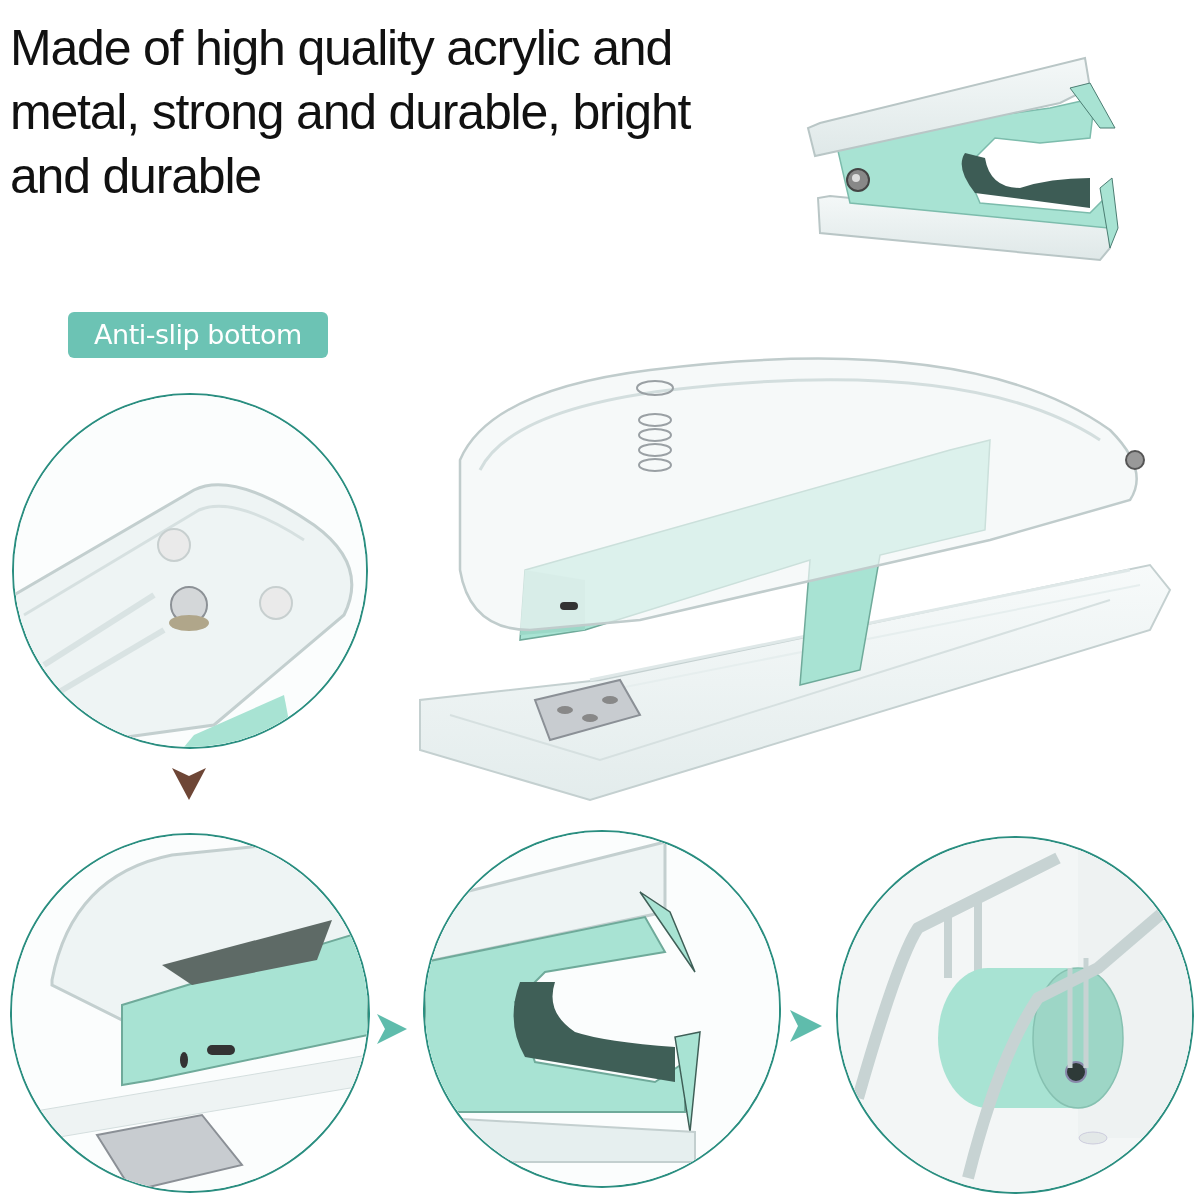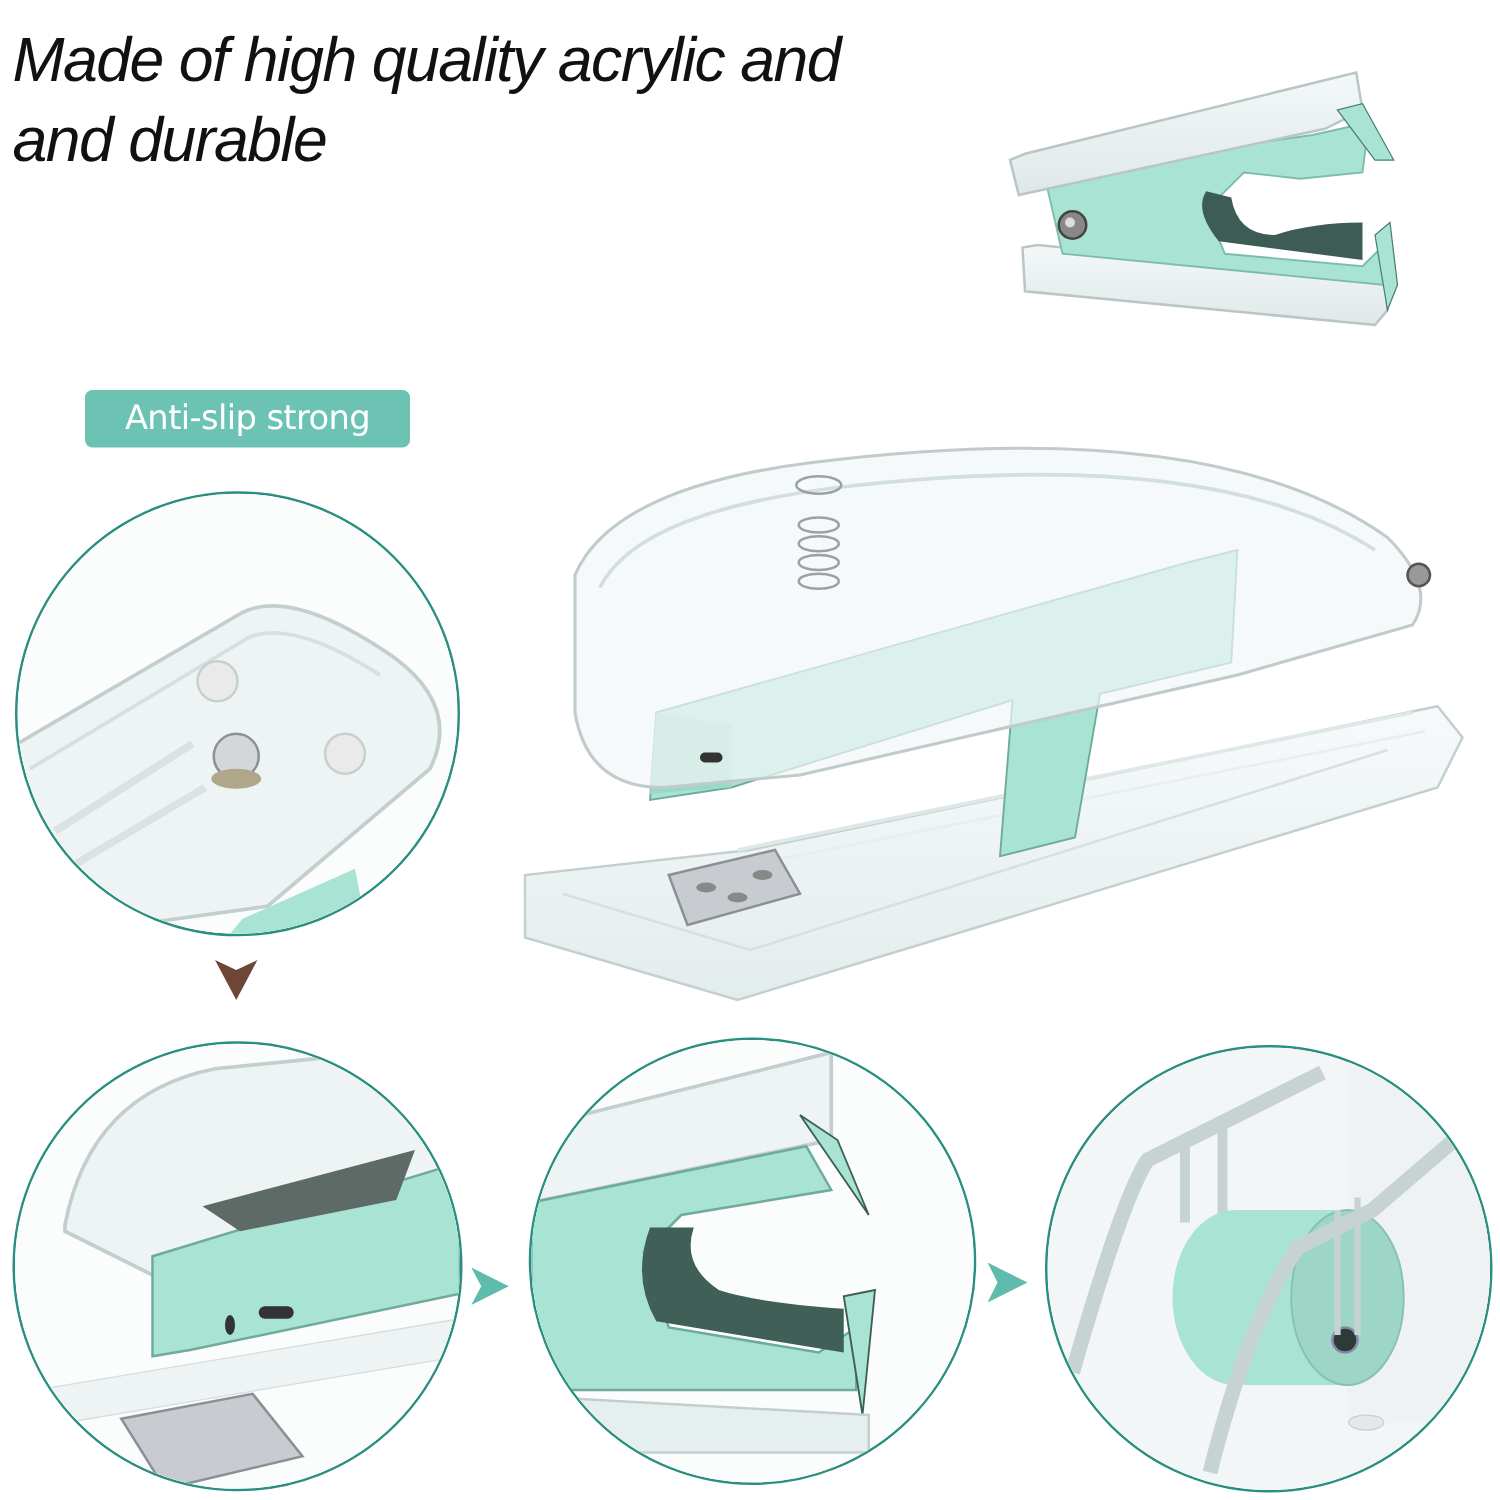--- a/index.html
+++ b/index.html
@@ -1,31 +1,32 @@
 <!DOCTYPE html>
 <html><head>
 <meta charset="utf-8">
 <style>
   html,body{margin:0;padding:0;background:#fff;}
   #canvas{position:relative;width:1200px;height:1200px;overflow:hidden;background:#ffffff;font-family:"Liberation Sans","DejaVu Sans",sans-serif;}
-  .headline{position:absolute;left:10px;top:16px;width:760px;font-size:50px;line-height:64px;color:#111;letter-spacing:-1.2px;font-family:"Liberation Sans",sans-serif;font-style:italic;}
+  .headline{position:absolute;left:10px;top:16px;width:760px;font-size:50px;line-height:64px;color:#111;letter-spacing:-1.2px;font-family:"Liberation Sans",sans-serif;}
   .headline span{display:block;}
   .badge{position:absolute;left:68px;top:312px;width:260px;height:46px;background:#6cc3b4;border-radius:6px;color:#fff;font-size:27px;line-height:46px;text-align:center;font-family:"DejaVu Sans",sans-serif;letter-spacing:-0.5px;}
   .circle{position:absolute;border:2px solid #2a8e80;border-radius:50%;overflow:hidden;background:#fff;}
   .circle svg, .product svg{display:block;width:100%;height:100%;}
   .product{position:absolute;}
   .arrow{position:absolute;}
 </style>
 </head>
 <body>
 
 <div id="canvas">
 
   <div class="headline">
     <span>Made of high quality acrylic and</span>
+    <span>metal, strong and durable, bright</span>
     <span>and durable</span>
   </div>
 
   <div class="product" style="left:790px;top:28px;width:345px;height:240px;">
     <svg viewBox="0 0 345 240">
       <defs>
         <linearGradient id="acr" x1="0" y1="0" x2="0" y2="1">
           <stop offset="0" stop-color="#f4f8f8"></stop>
             <stop offset="1" stop-color="#dfe8e8"></stop>
         </linearGradient>
@@ -40,21 +41,21 @@
       <path d="M18 100 L25 128 L270 75 L300 60 L295 30 L30 95 Z" fill="url(#acr)" stroke="#b9c6c6" stroke-width="2"></path>
 
       <path d="M280 60 L310 100 L325 100 L300 55 Z" fill="#a8e3d3" stroke="#4b7d72"></path>
       <path d="M310 160 L320 220 L328 200 L322 150 Z" fill="#a8e3d3" stroke="#4b7d72"></path>
 
       <circle cx="68" cy="152" r="11" fill="#888" stroke="#444" stroke-width="2"></circle>
       <circle cx="66" cy="150" r="4" fill="#ddd"></circle>
     </svg>
   </div>
 
-  <div class="badge">Anti-slip strong</div>
+  <div class="badge">Anti-slip bottom</div>
 
   <div class="product" style="left:410px;top:340px;width:770px;height:470px;">
     <svg viewBox="0 0 770 470">
       <defs>
         <linearGradient id="acr2" x1="0" y1="0" x2="0" y2="1">
           <stop offset="0" stop-color="#f7fafa"></stop>
             <stop offset="1" stop-color="#e3ecec"></stop>
         </linearGradient>
       </defs>
 

